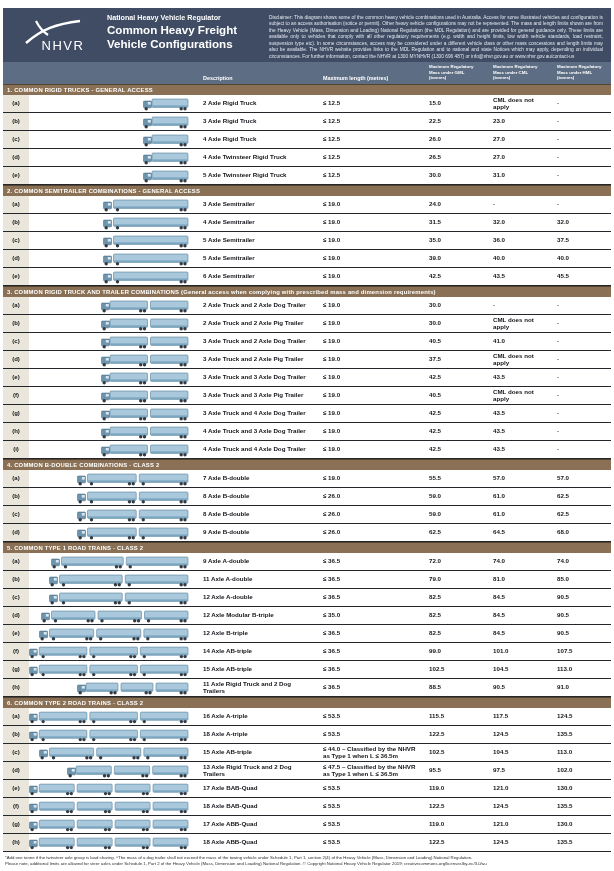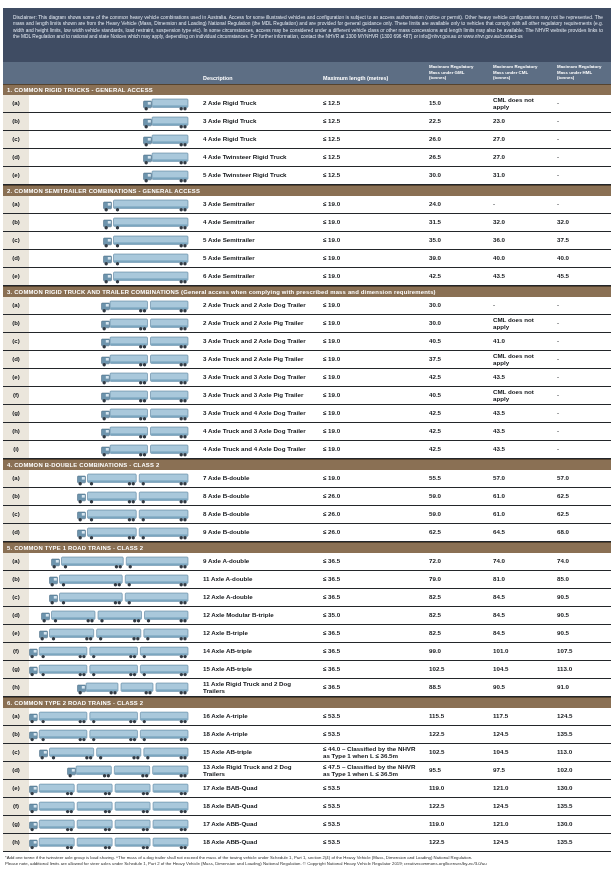--- a/index.html
+++ b/index.html
@@ -65,20 +65,34 @@
 
   
   .footnotes{padding:3px 2px 0 2px;font-size:4.3px;line-height:1.55;color:#2c2c2c;}
 </style>
 </head>
 <body>
 
 <div class="page">
 
   <div class="header">
+    <div class="logo">
+      <span>
+        <svg width="66" height="26" viewBox="0 0 66 26">
+          <path d="M4,24 C20,10 34,5 58,2" stroke="#ffffff" stroke-width="2.4" fill="none"></path>
+          <path d="M14,2 C17,8 20,12 26,16" stroke="#ffffff" stroke-width="2.2" fill="none"></path>
+        </svg>
+      </span>
+      <span class="logo-text">NHVR</span>
+    </div>
+    <div class="titles">
+      <div class="org">National Heavy Vehicle Regulator</div>
+      <div class="big-title">Common Heavy Freight</div>
+      <div class="big-title">Vehicle Configurations</div>
+    </div>
     <div class="disclaimer">Disclaimer: This diagram shows some of the common heavy vehicle combinations used in Australia. Access for some illustrated vehicles and configuration is subject to an access authorisation (notice or permit). Other heavy vehicle configurations may not be represented. The mass and length limits shown are from the Heavy Vehicle (Mass, Dimension and Loading) National Regulation (the MDL Regulation) and are provided for general guidance only. These limits are available only to vehicles that comply with all other regulatory requirements (e.g. width and height limits, low width vehicle standards, load restraint, suspension type etc). In some circumstances, access may be considered under a different vehicle class or other mass concessions and length limits may also be available. The NHVR website provides links to the MDL Regulation and to national and state Notices which may apply, depending on individual circumstances. For further information, contact the NHVR at 1300 MYNHVR (1300 696 487) or info@nhvr.gov.au or www.nhvr.gov.au/contact-us</div>
   </div>
 
   <div class="grid colheader">
     <div></div>
     <div></div>
     <div class="lbl">Description</div>
     <div class="lbl">Maximum length (metres)</div>
     <div class="lbl small">Maximum Regulatory Mass under GML (tonnes)</div>
     <div class="lbl small">Maximum Regulatory Mass under CML (tonnes)</div>

